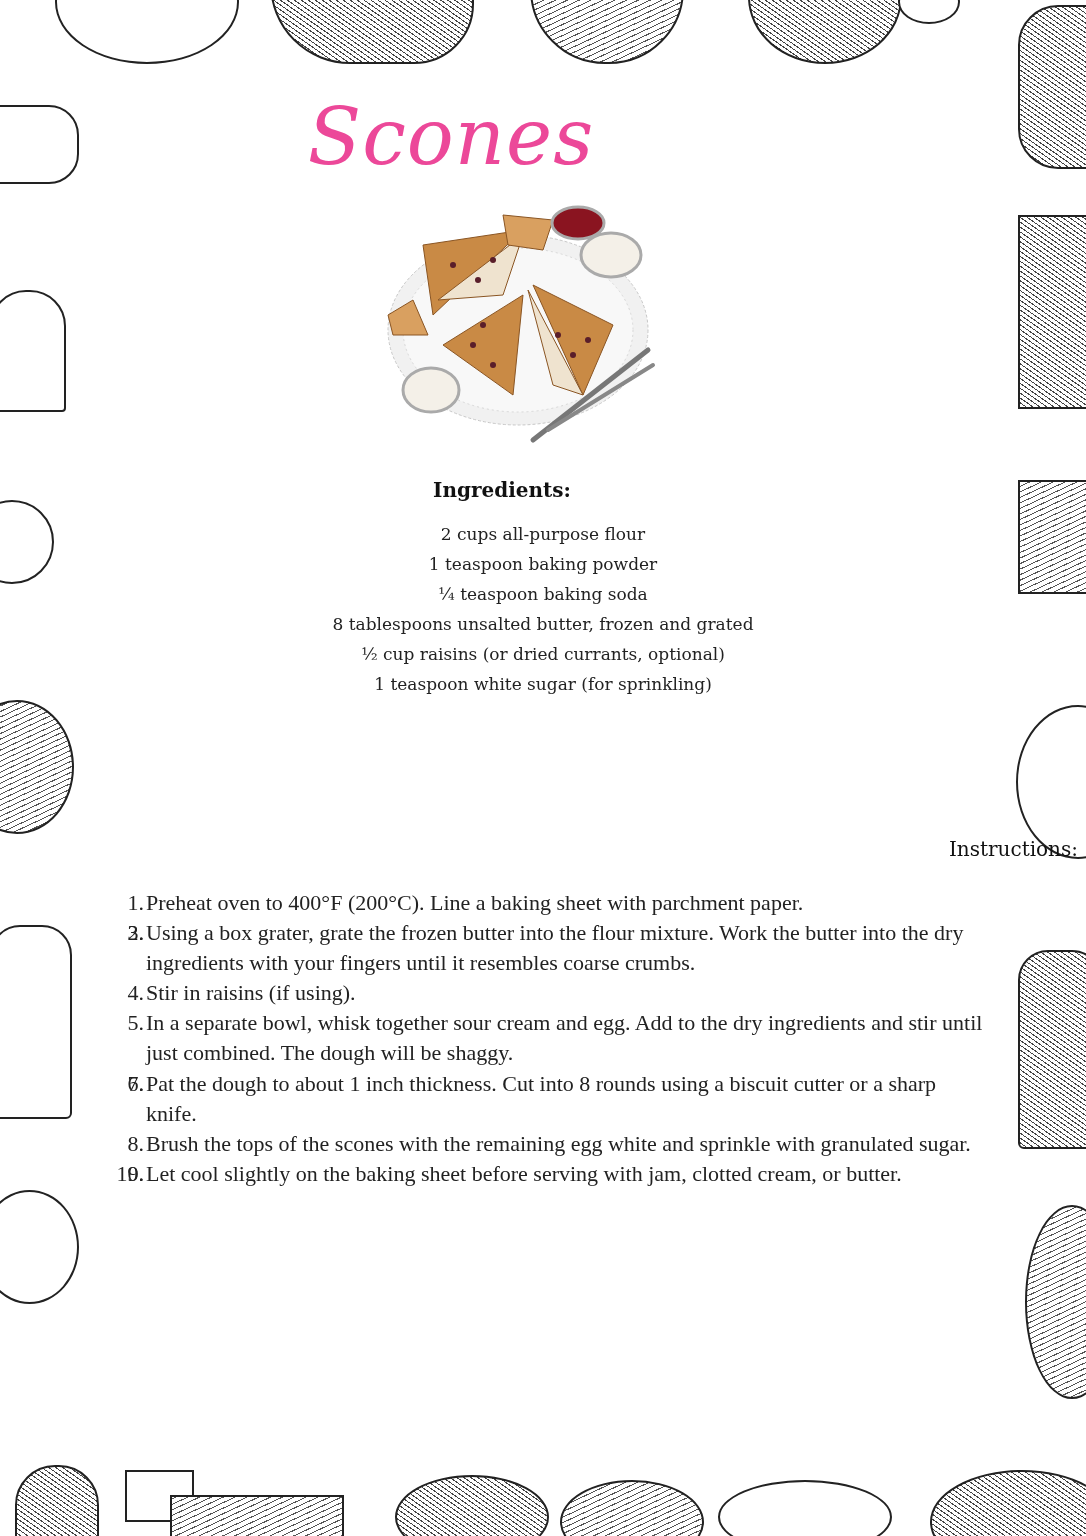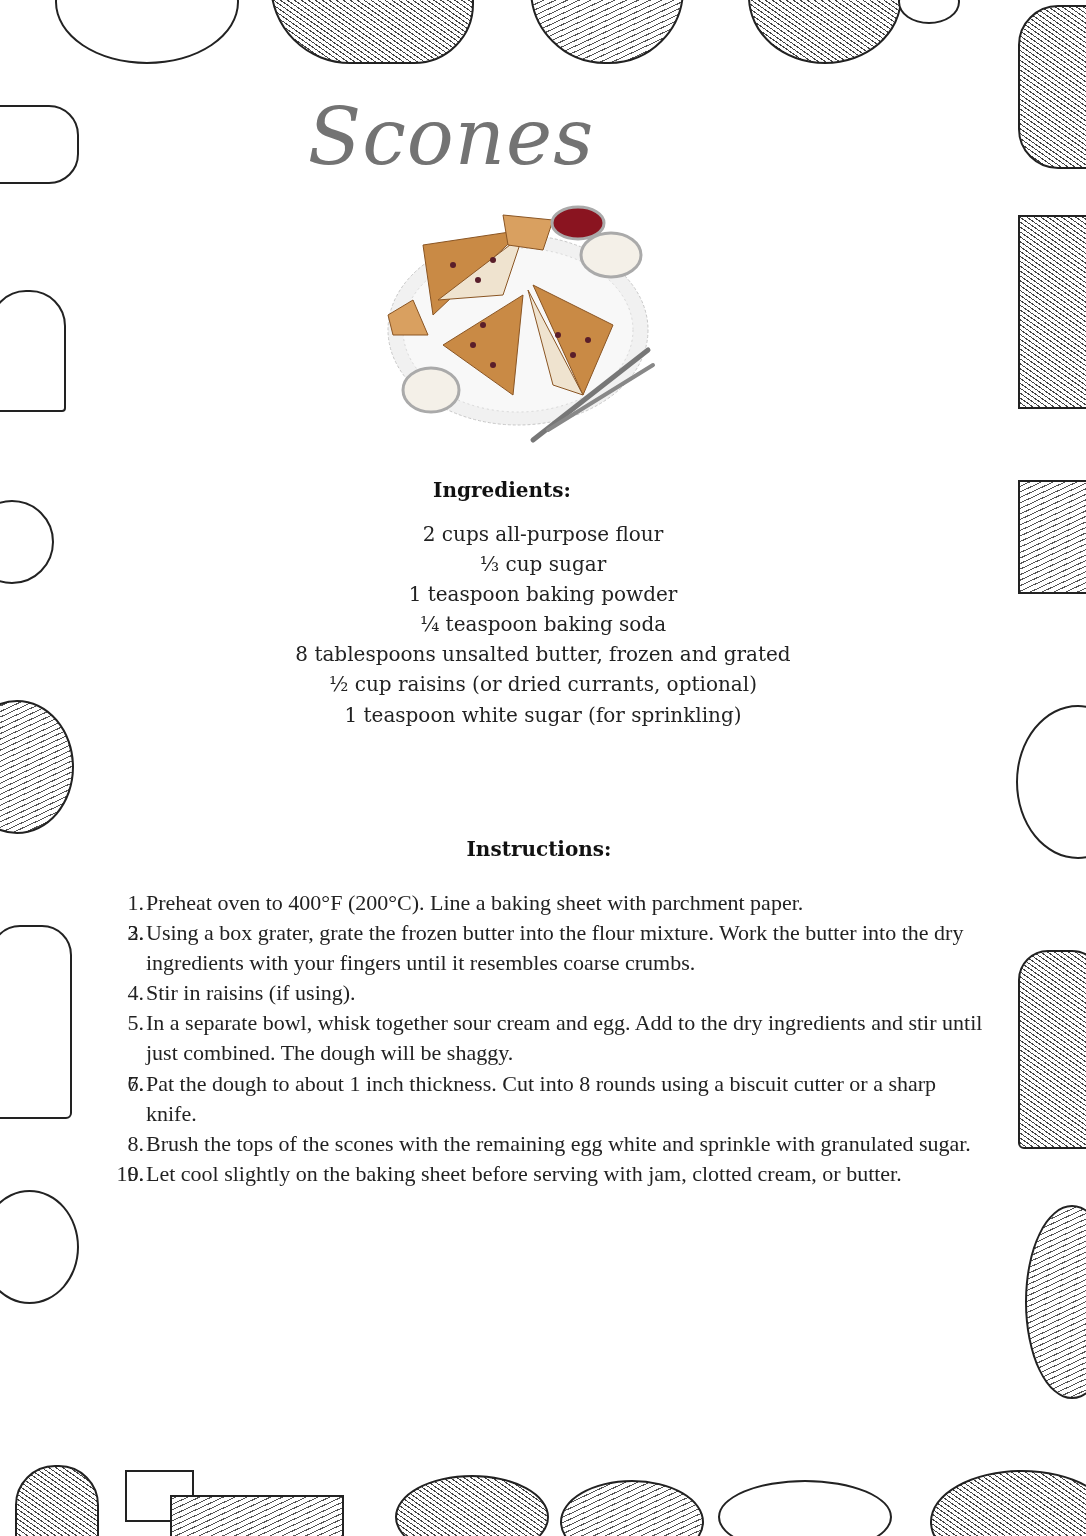--- a/index.html
+++ b/index.html
@@ -7,31 +7,31 @@
          font-family:"DejaVu Serif", serif; color:#1a1a1a; }
 
   
   .deco { position:absolute; border:2px solid #222; background:#fff; }
   .deco.round { border-radius:50%; }
   .hatch { background-image:repeating-linear-gradient(35deg, #fff 0 3px, #444 3px 4px); }
   .hatch2 { background-image:repeating-linear-gradient(-25deg, #fff 0 4px, #555 4px 5px); }
 
   .title { position:absolute; top:92px; left:0; width:902px; text-align:center;
            font-family:"DejaVu Serif", serif; font-style:italic; font-size:78px;
-           font-weight:normal; letter-spacing:1px; color:#737373; }
+           font-weight:normal; letter-spacing:1px; color:#ec4899; }
 
   .photo { position:absolute; left:383px; top:205px; width:275px; height:240px; }
 
   .ing-heading { position:absolute; top:478px; left:0; width:1004px; text-align:center;
                  font-weight:bold; font-size:20px; color:#111; }
   .ing-list { position:absolute; top:519px; left:0; width:1086px; margin:0; padding:0;
-              list-style:none; text-align:center; font-size:20px; line-height:30.1px; color:#222; }
+              list-style:none; text-align:center; font-size:17px; line-height:30.1px; color:#222; }
 
-  .ins-heading { position:absolute; top:837px; left:0; width:1078px; text-align:center;
-                 font-weight:bold; font-size:20px; color:#111; }
+  .ins-heading { position:absolute; top:837px; left:0; width:1078px; text-align:right;
+                 font-weight:normal; font-size:20px; color:#111; }
   .ins-list { position:absolute; top:888px; left:146px; width:840px; margin:0; padding:0;
               list-style:none; font-size:20px; line-height:30.1px; color:#222;
               font-family:"Liberation Serif", serif; font-size:22px; }
   .ins-list li { position:relative; }
   .ins-list .num { position:absolute; left:-40px; width:38px; text-align:right; }
 </style>
 </head>
 <body>
 
 <div>
@@ -98,21 +98,20 @@
     <ellipse cx="48" cy="185" rx="28" ry="22" fill="#f4f0e8" stroke="#aaa" stroke-width="3"></ellipse>
 
     <line x1="150" y1="235" x2="265" y2="145" stroke="#777" stroke-width="5" stroke-linecap="round"></line>
     <line x1="165" y1="225" x2="270" y2="160" stroke="#888" stroke-width="4" stroke-linecap="round"></line>
   </svg>
 </div>
 
 <div class="ing-heading">Ingredients:</div>
 <ul class="ing-list">
   <li>2 cups all-purpose flour</li>
-  <li>⅓ cup sugar</li>
   <li>1 teaspoon baking powder</li>
   <li>¼ teaspoon baking soda</li>
   <li>8 tablespoons unsalted butter, frozen and grated</li>
   <li>½ cup raisins (or dried currants, optional)</li>
   <li>1 teaspoon white sugar (for sprinkling)</li>
 </ul>
 
 <div class="ins-heading">Instructions:</div>
 <ol class="ins-list">
   <li><span class="num">1.</span><span>Preheat oven to 400°F (200°C). Line a baking sheet with parchment paper.</span></li>

